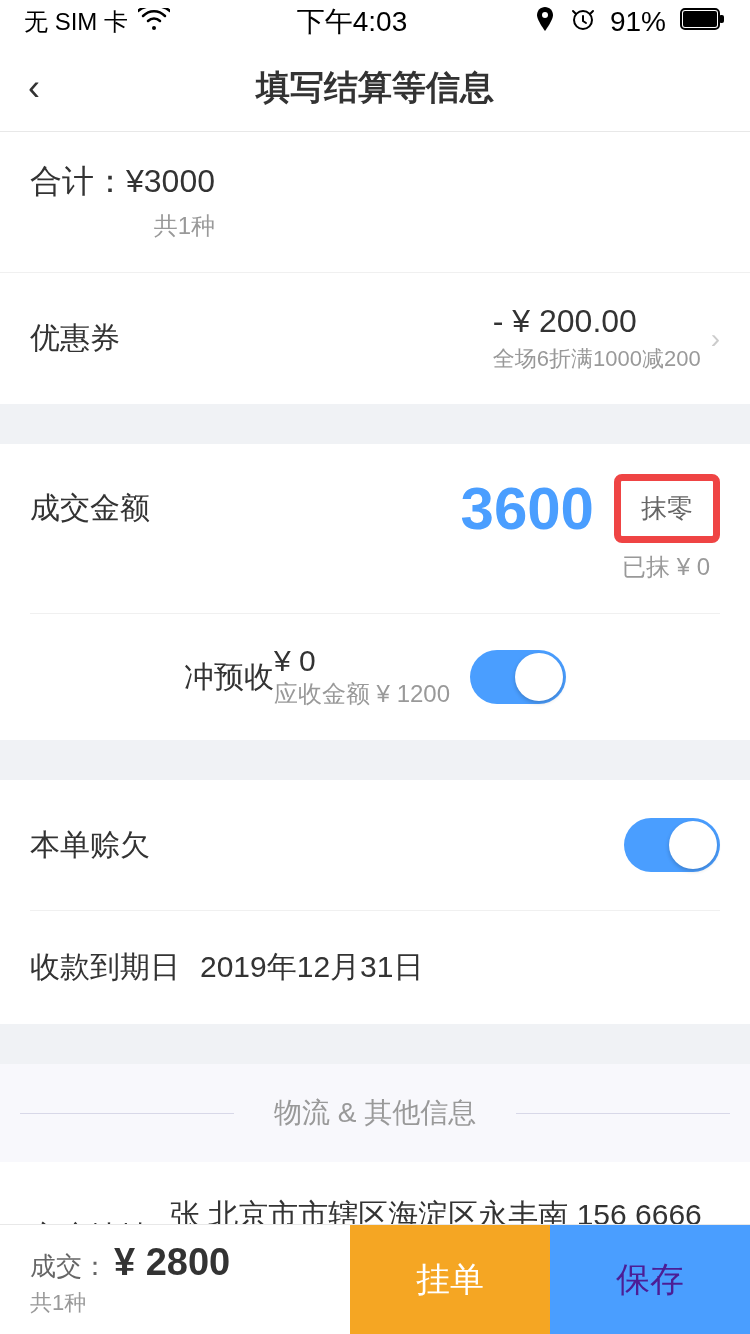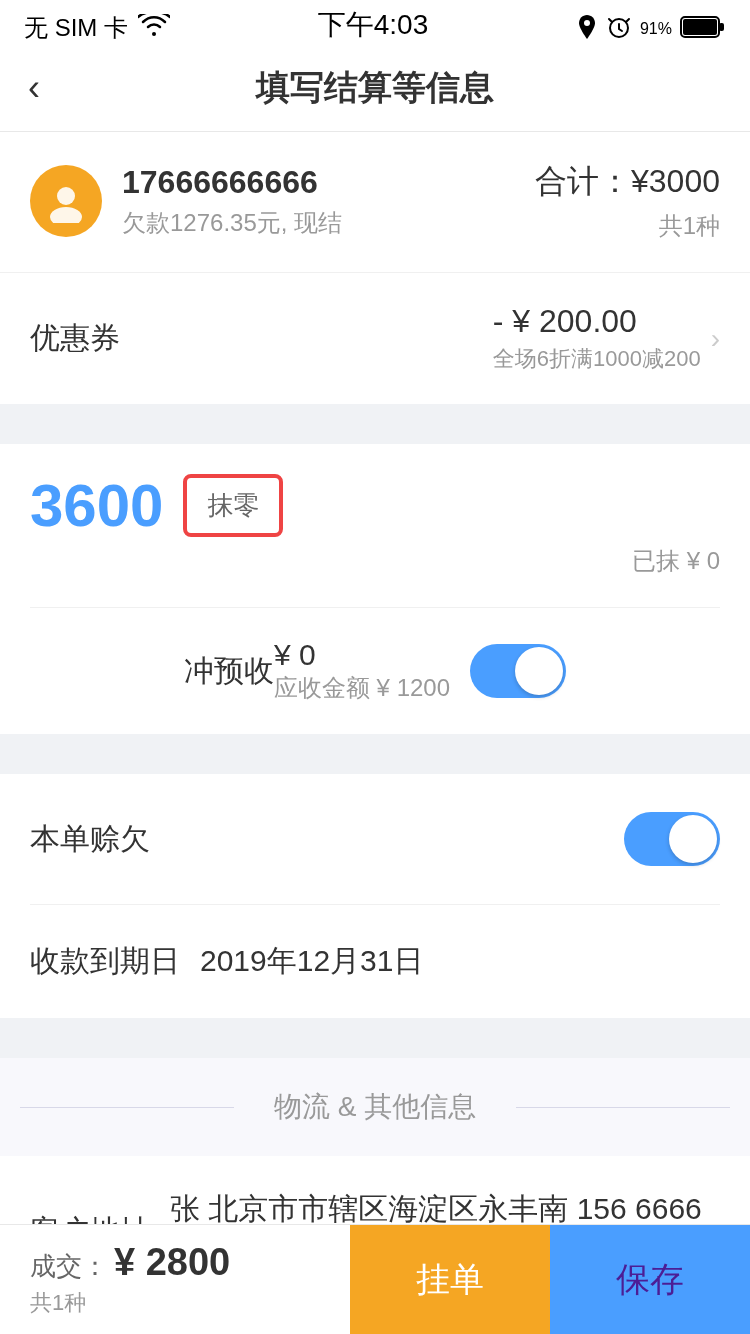--- a/index.html
+++ b/index.html
@@ -13,29 +13,29 @@
       color: #333;
       position: relative;
     }
 
     
     .status-bar {
       width: 750px;
       height: 44px;
       background: #fff;
       display: flex;
-      align-items: flex-end;
+      align-items: center;
       justify-content: space-between;
       padding: 0 24px;
       font-size: 24px;
       color: #000;
     }
     .status-left { display: flex; align-items: center; gap: 10px; }
     .status-center { font-size: 28px; font-weight: 500; }
-    .status-right { display: flex; align-items: center; gap: 8px; font-size: 16px; }
+    .status-right { display: flex; align-items: center; gap: 14px; font-size: 28px; }
 
     
     .nav-bar {
       width: 750px;
       height: 88px;
       background: #fff;
       display: flex;
       align-items: center;
       justify-content: center;
       position: relative;
@@ -122,31 +122,31 @@
     .deal-row {
       display: flex;
       align-items: center;
       justify-content: space-between;
       padding: 30px 30px 0 30px;
     }
     .deal-label { font-size: 30px; color: #333; }
     .deal-right { display: flex; align-items: center; gap: 20px; }
     .deal-amount { font-size: 60px; font-weight: 600; color: #4a9eff; line-height: 1; }
     .round-btn {
-      border: 4px solid #ef4444;
+      border: 7px solid #ef4444;
       border-radius: 8px;
       padding: 10px 20px;
       font-size: 26px;
       color: #666;
       background: #fff;
       cursor: pointer;
     }
 
     .deal-sub-row {
-      padding: 8px 30px 30px;
+      padding: 8px 40px 30px;
       display: flex;
       justify-content: flex-end;
     }
     .deal-sub { font-size: 24px; color: #999; }
 
     
     .row-divider {
       height: 1px;
       background: #f0f0f0;
       margin: 0 30px;
@@ -336,32 +336,20 @@
 
 <div class="nav-bar">
   <span class="nav-back">‹</span>
   <span class="nav-title">填写结算等信息</span>
 </div>
 
 <div class="content">
 
   <div class="card">
     <div class="customer-row">
-      <div class="customer-left">
-        <div class="avatar">
-          <svg viewBox="0 0 44 44" fill="none">
-            <circle cx="22" cy="17" r="9" fill="#fff" opacity="0.9"></circle>
-            <ellipse cx="22" cy="38" rx="16" ry="10" fill="#fff" opacity="0.9"></ellipse>
-          </svg>
-        </div>
-        <div class="customer-info">
-          <span class="customer-phone">17666666666</span>
-          <span class="customer-sub">欠款1276.35元, 现结</span>
-        </div>
-      </div>
       <div class="customer-right">
         <div class="total-amount">合计：¥3000</div>
         <div class="total-count">共1种</div>
       </div>
     </div>
 
     <div class="coupon-row">
       <span class="coupon-label">优惠券</span>
       <div class="coupon-right">
         <div>
@@ -370,20 +358,21 @@
         </div>
         <span class="coupon-arrow">›</span>
       </div>
     </div>
   </div>
 
   <div class="section-divider"></div>
 
   <div class="white-section">
     <div class="deal-row">
+      <span class="deal-label">成交金额</span>
       <div class="deal-right">
         <span class="deal-amount">3600</span>
         <button class="round-btn">抹零</button>
       </div>
     </div>
     <div class="deal-sub-row">
       <span class="deal-sub">已抹  ¥ 0</span>
     </div>
 
     <div class="row-divider"></div>

